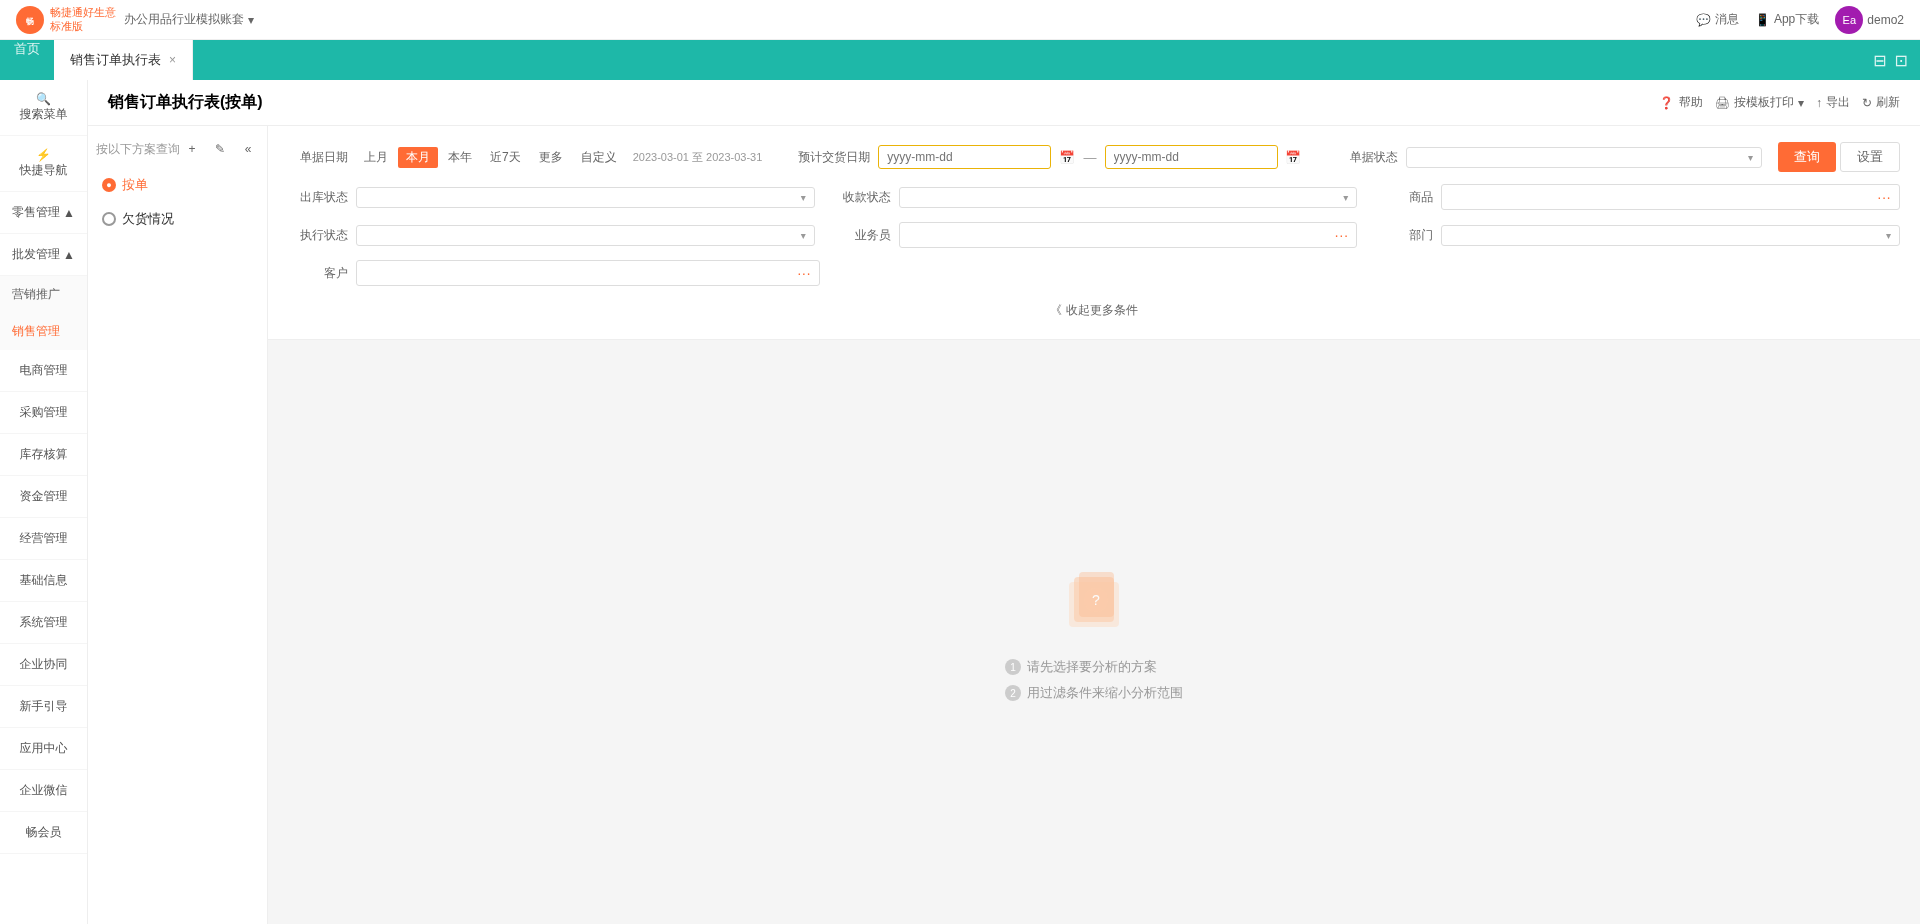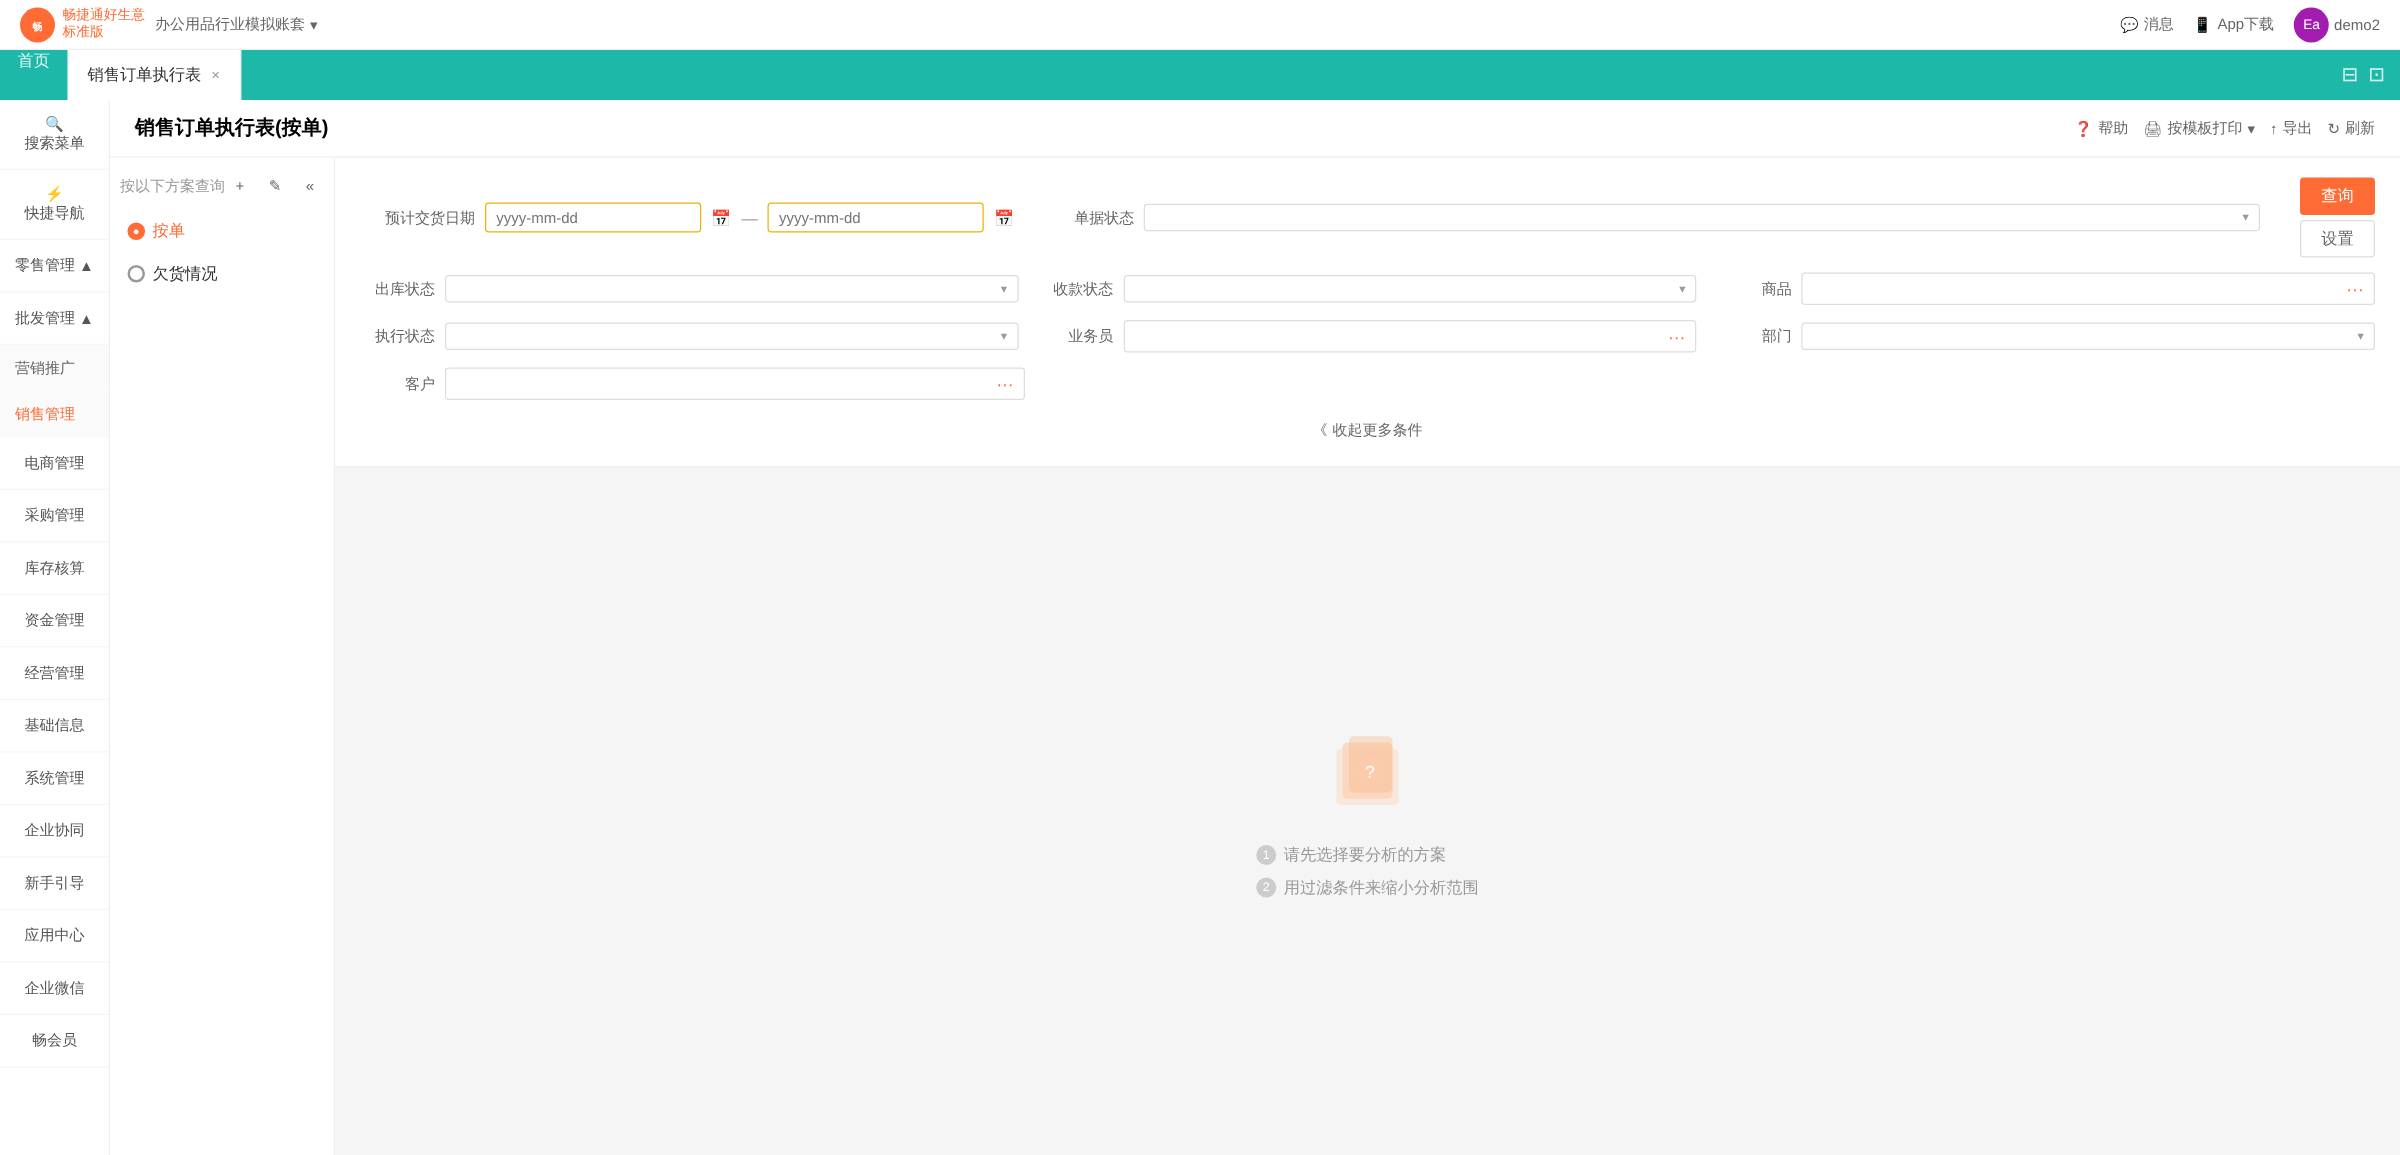--- a/index.html
+++ b/index.html
@@ -316,39 +316,51 @@
           <span>欠货情况</span>
         </div>
       </div>
 
       <div class="main-panel">
 
         <div class="filter-area">
 
           <div class="filter-row">
 
+            <div style="display:flex;align-items:center;gap:8px;">
+              <span class="filter-label">单据日期</span>
+              <div class="date-tabs">
+                <span class="date-tab">上月</span>
+                <span class="date-tab active">本月</span>
+                <span class="date-tab">本年</span>
+                <span class="date-tab">近7天</span>
+                <span class="date-tab">更多</span>
+                <span class="date-tab">自定义</span>
+              </div>
+              <span style="font-size:11px;color:#999;">2023-03-01 至 2023-03-31</span>
+            </div>
 
             <div style="display:flex;align-items:center;gap:8px;margin-left:20px;">
               <span class="filter-label">预计交货日期</span>
               <input class="date-field" type="text" placeholder="yyyy-mm-dd" style="">
               <span style="color:#ccc;">📅</span>
               <span style="color:#999;">—</span>
               <input class="date-field" type="text" placeholder="yyyy-mm-dd" style="">
               <span style="color:#ccc;">📅</span>
             </div>
 
             <div style="display:flex;align-items:center;gap:8px;margin-left:20px;flex:1;">
               <span class="filter-label">单据状态</span>
               <div class="select-field select-field-wide" style="flex:1;">
                 <span></span>
                 <span class="chevron">▾</span>
               </div>
             </div>
 
-            <div style="display:flex;flex-direction:column;gap:4px;margin-left:16px;">
+            <div style="display:flex;flex-direction:row;gap:4px;margin-left:0;">
               <button class="btn-primary">查询</button>
               <button class="btn-secondary">设置</button>
             </div>
           </div>
 
           <div class="filter-row">
             <div style="display:flex;align-items:center;gap:8px;flex:1;">
               <span class="filter-label">出库状态</span>
               <div class="select-field" style="flex:1;">
                 <span></span>

